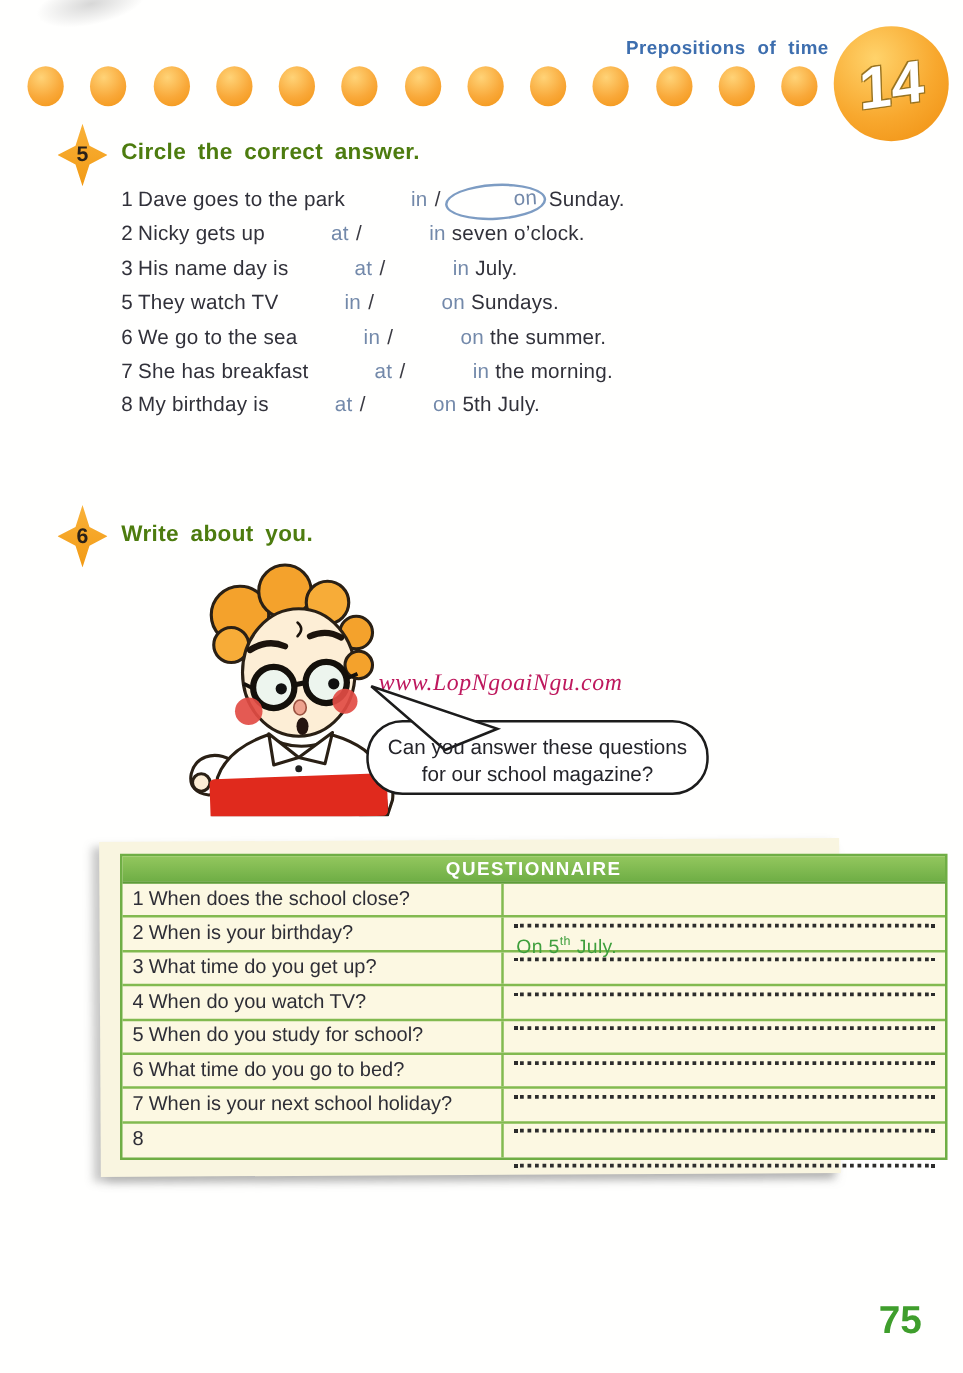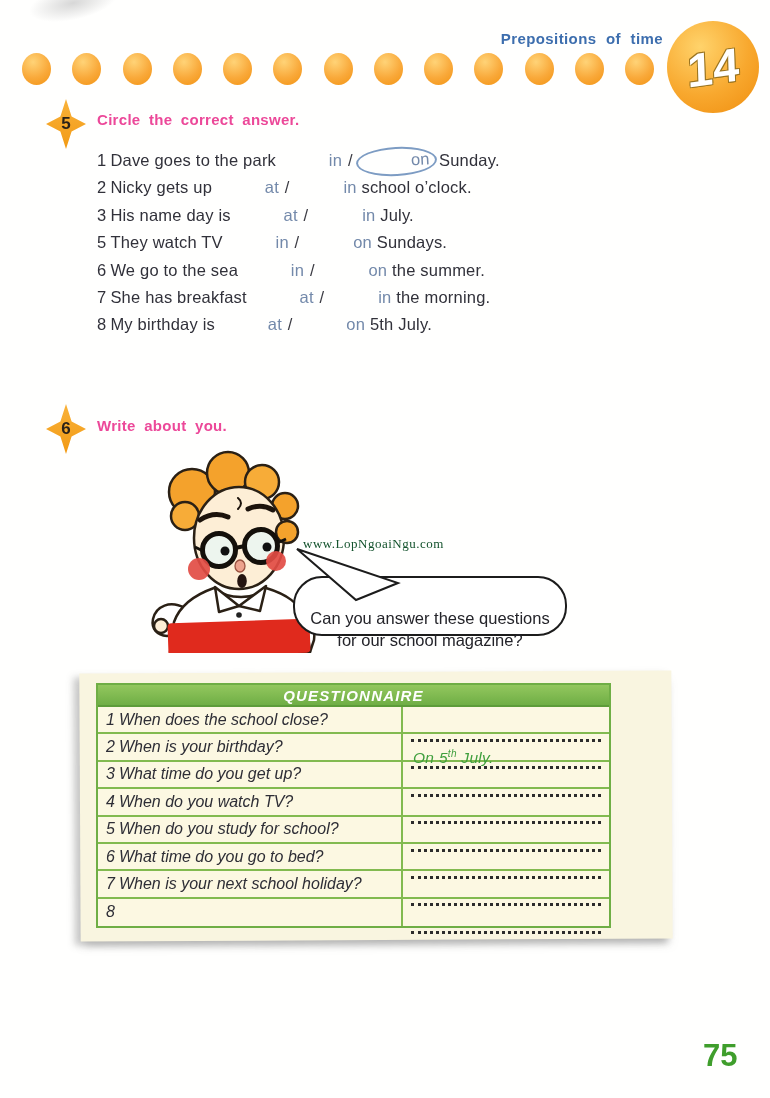--- a/index.html
+++ b/index.html
@@ -26,46 +26,46 @@
     text-shadow:-1px -1px 0 #9a7420, 1px -1px 0 #9a7420, -1px 1px 0 #9a7420, 1px 1px 0 #9a7420; }
 
   
   .star { position:absolute; width:40px; height:50px;
     clip-path:polygon(50% 0%, 64% 35%, 100% 50%, 64% 65%, 50% 100%, 36% 65%, 0% 50%, 36% 35%);
     background:linear-gradient(180deg,#f9b23a 0%, #f29a14 100%);
     display:flex; align-items:center; justify-content:center; }
   .star span { font-size:17px; font-weight:bold; color:#2a2118; }
   .star5 { left:46px; top:99px; }
   .star6 { left:46px; top:404px; }
-  .ex-title { position:absolute; left:97px; font-size:15px; font-weight:bold; color:#ec4899;
+  .ex-title { position:absolute; left:97px; font-size:18px; font-weight:bold; color:#4d7c0f;
     word-spacing:4px; letter-spacing:.3px; }
   .ex5-title { top:111px; }
   .ex6-title { top:417px; }
 
   
   .sentences { position:absolute; left:97px; top:151px; }
   .line { height:27.4px; font-size:16.5px; color:#31313a; white-space:nowrap; letter-spacing:.2px; }
   .line .num { margin-right:4px; }
   .opt { color:#7389aa;padding-left:48px; }
   .slash { color:#3a3a42; padding:0 1px; }
   .circle-mark { display:inline-block; border:2px solid #7d9cc3; border-radius:50%;
     padding:2px 5px 4px 5px; margin:-4px -3px -6px -2px; transform:rotate(-3deg); }
 
   
   .boy { position:absolute; left:140px; top:448px; }
   .watermark { position:absolute; left:303px; top:536px; font-family:"Liberation Serif", serif;
-    font-size:13px; color:#14532d; letter-spacing:.5px; }
+    font-size:19px; color:#be185d; letter-spacing:.5px;font-style:italic; }
   .bubble-svg { position:absolute; left:280px; top:540px; }
-  .bubble-text { position:absolute; left:294px; top:608px; width:272px; text-align:center;
+  .bubble-text { position:absolute; left:294px; top:588px; width:272px; text-align:center;
     font-size:16.5px; line-height:21.5px; color:#24242a; }
 
   
   .paper { position:absolute; left:80px; top:672px; width:592px; height:268px; background:#f9f5e0;
     transform:rotate(-.3deg); box-shadow:-6px 4px 7px rgba(140,140,140,.45), 0 8px 8px -4px rgba(160,160,160,.5); }
-  .qtable { position:absolute; left:96px; top:683px; width:515px; border:2px solid #6fae45; background:#fcf8e2;font-style:italic; }
+  .qtable { position:absolute; left:96px; top:683px; width:662px; border:2px solid #6fae45; background:#fcf8e2; }
   .qheader { height:22px; background:linear-gradient(180deg,#93c75e 0%, #6fae45 100%);
     border-bottom:2px solid #5d9c39; display:flex; align-items:center; justify-content:center; }
   .qheader span { color:#fff; font-weight:bold; font-size:15px; letter-spacing:1.2px; }
   .qrow { display:flex; height:27.4px; border-bottom:2px solid #82ba50; }
   .qrow:last-child { border-bottom:none; }
   .qcell { width:305px; border-right:2px solid #82ba50; display:flex; align-items:center;
     padding-left:8px; font-size:16px; color:#2e2e36; white-space:nowrap; }
   .qcell .qnum { margin-right:4px; }
   .acell { position:relative; flex:1;margin-top:40px; }
   .dotline { position:absolute; left:8px; right:8px; bottom:5px; border-bottom:3px dotted #2c2c2c; }
@@ -111,21 +111,21 @@
       <span class="opt">in</span>
       <span class="slash">/</span>
       <span class="circle-mark"><span class="opt">on</span></span>
       <span>Sunday.</span>
     </div>
     <div class="line">
       <span class="num">2</span><span>Nicky gets up</span>
       <span class="opt">at</span>
       <span class="slash">/</span>
       <span class="opt">in</span>
-      <span>school o’clock.</span>
+      <span>seven o’clock.</span>
     </div>
     <div class="line">
       <span class="num">3</span><span>His name day is</span>
       <span class="opt">at</span>
       <span class="slash">/</span>
       <span class="opt">in</span>
       <span>July.</span>
     </div>
     <div class="line">
       <span class="num">5</span><span>They watch TV</span>

